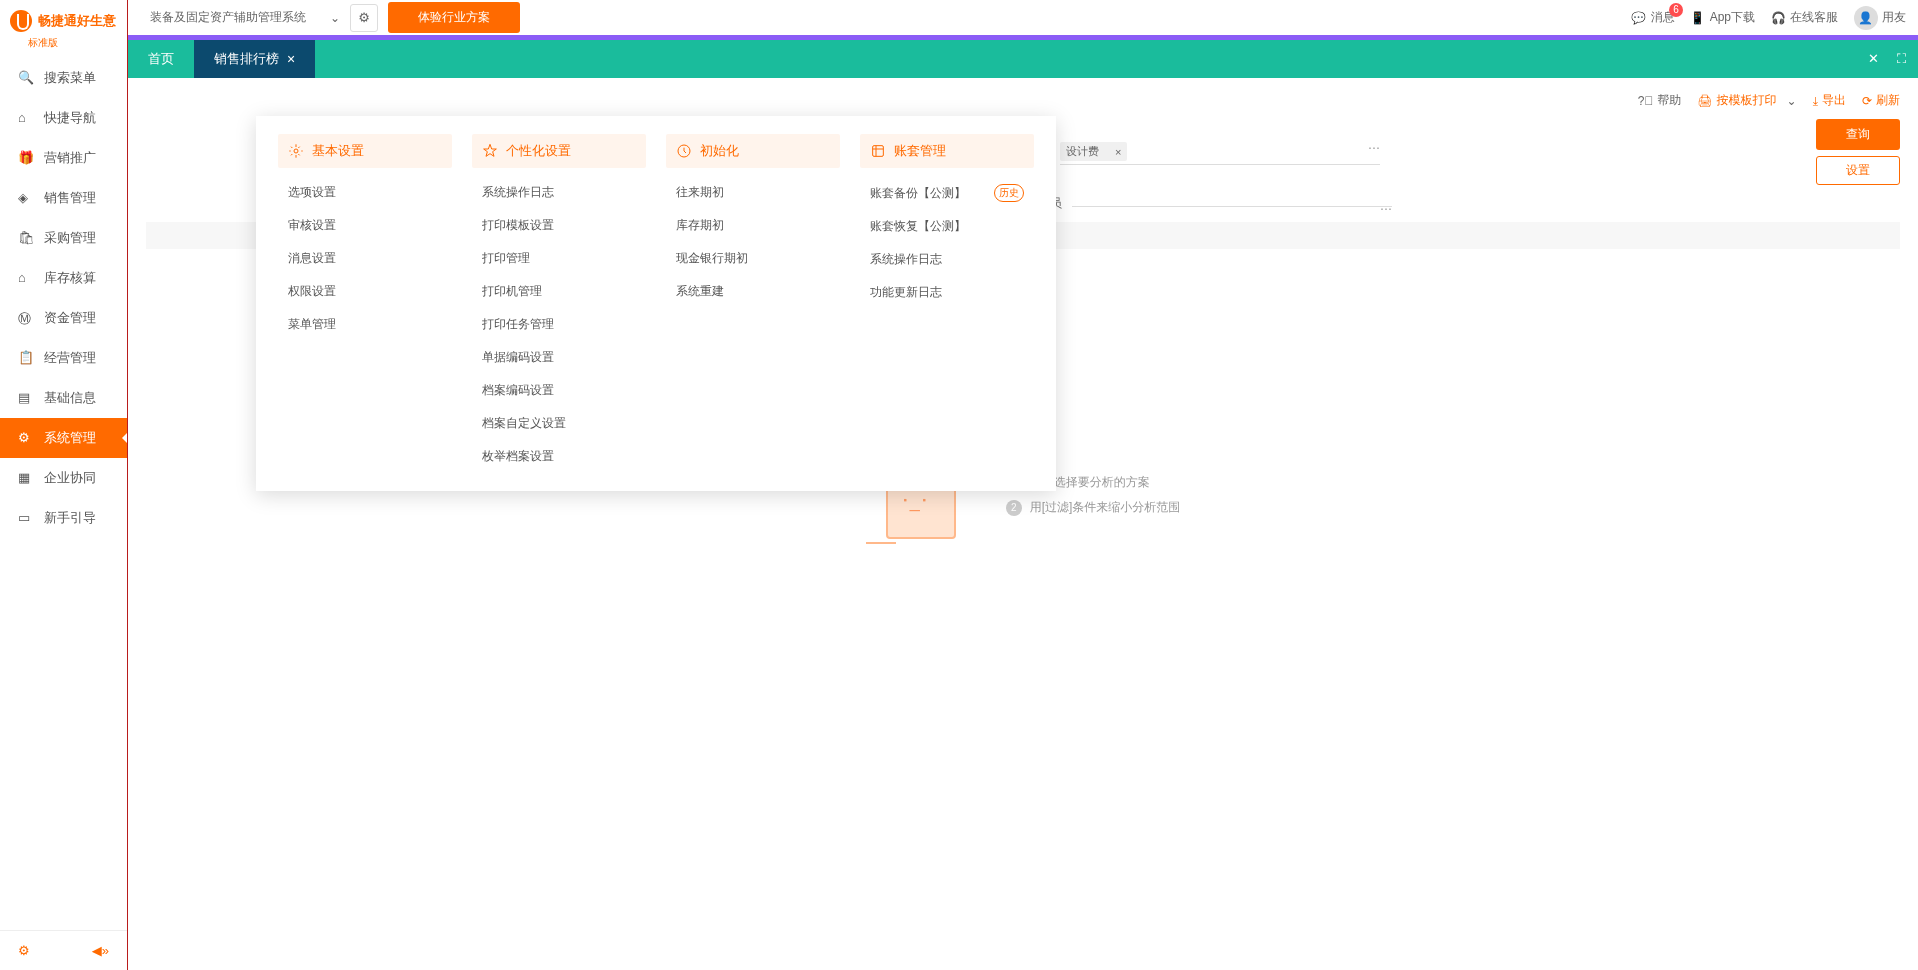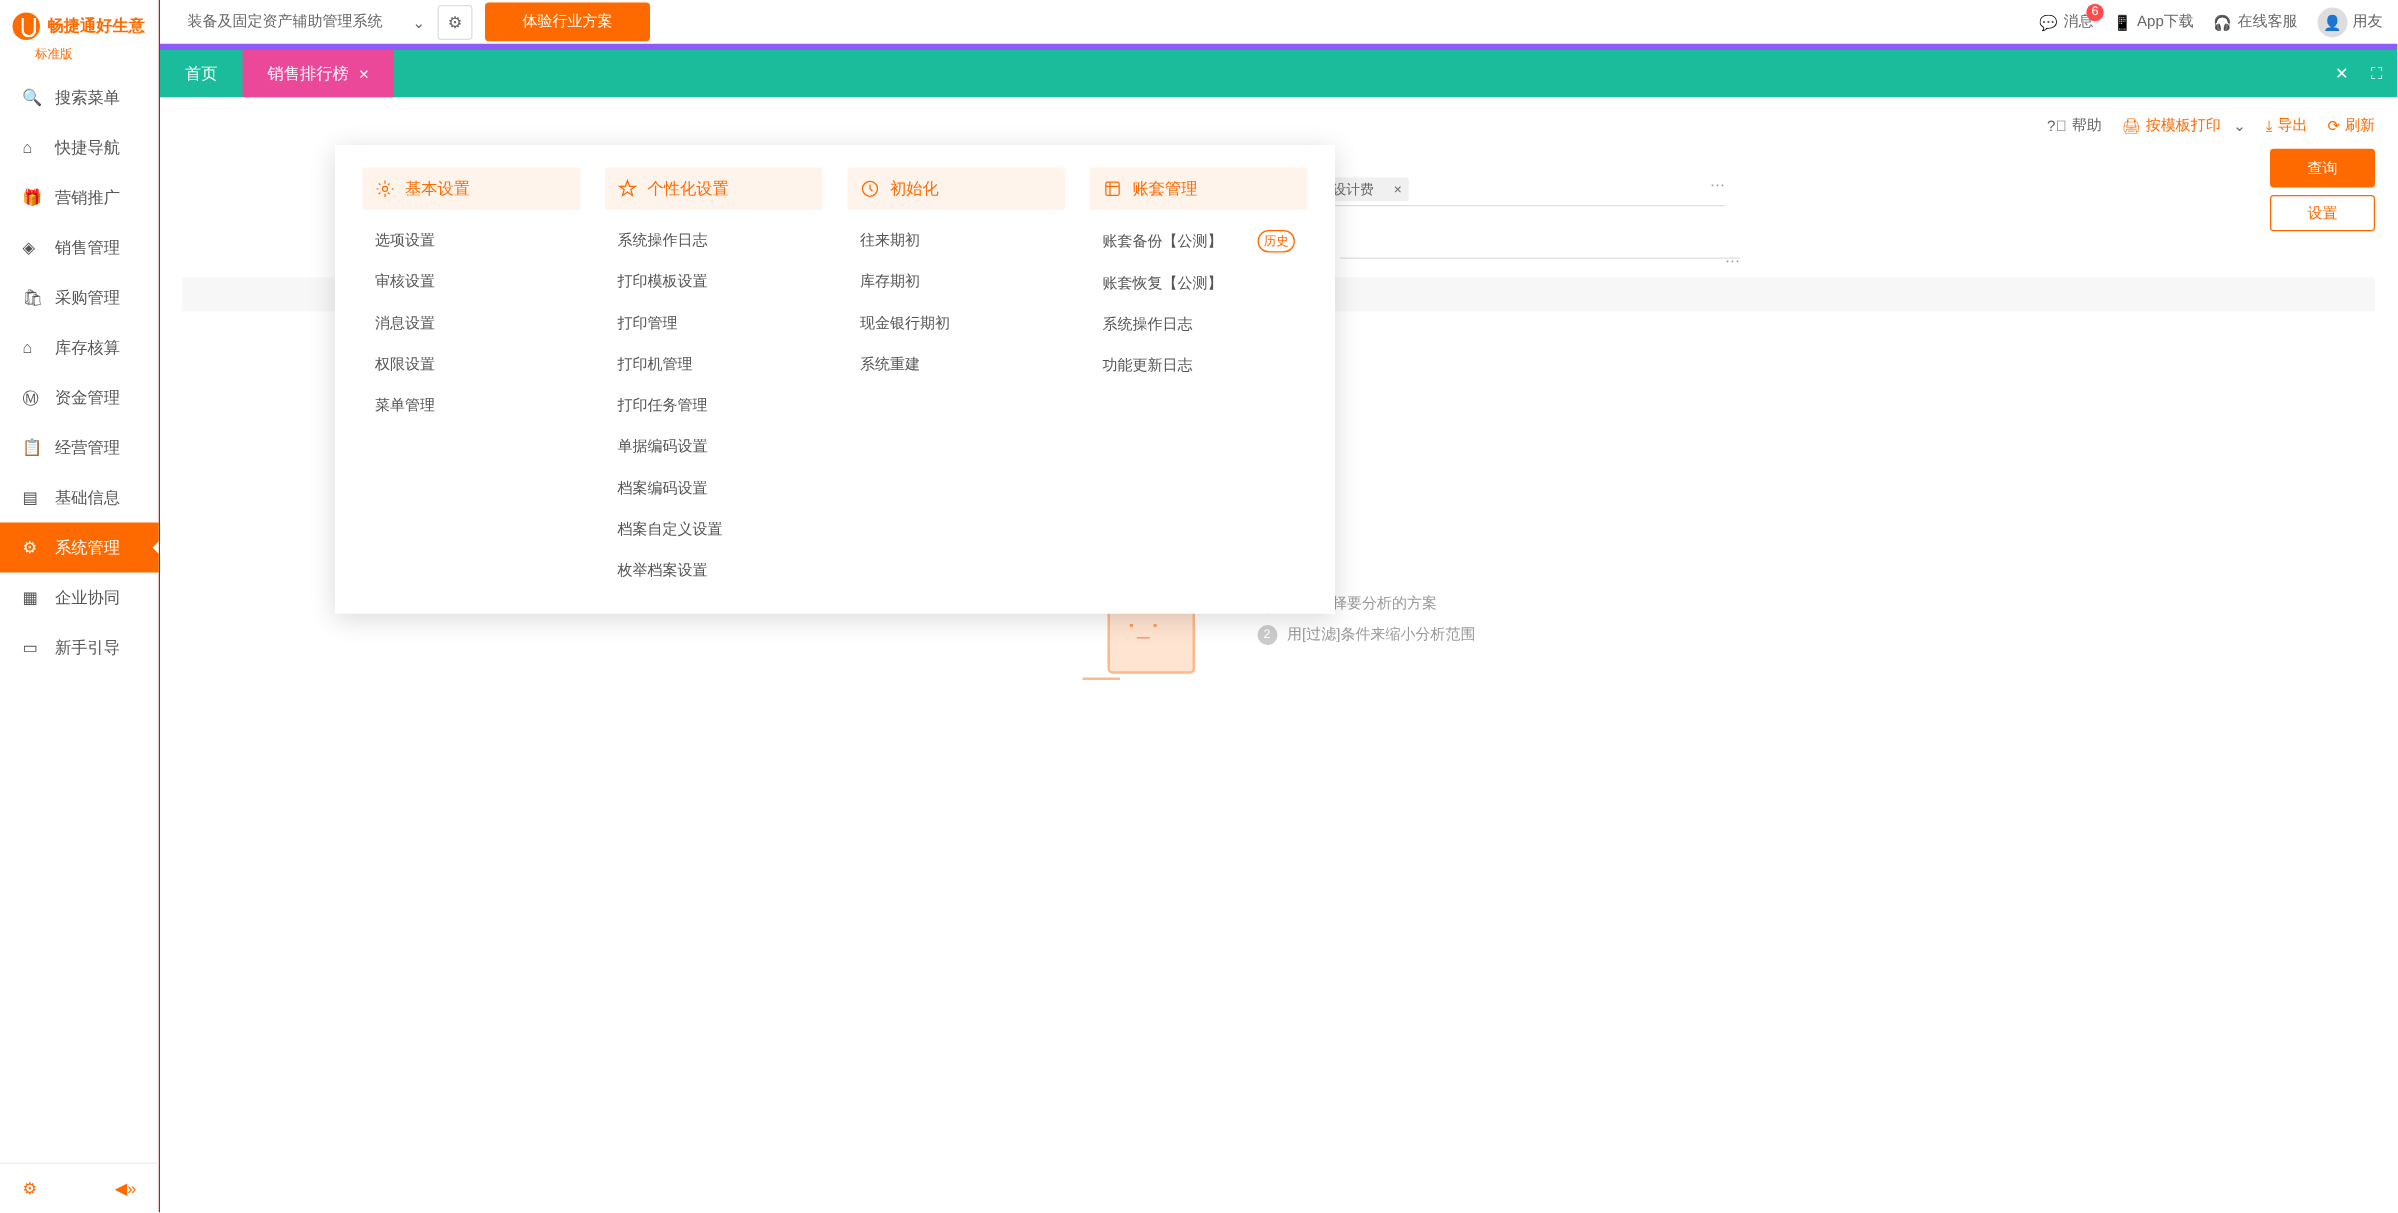--- a/index.html
+++ b/index.html
@@ -24,21 +24,21 @@
 .gear-btn{width:28px;height:28px;border:1px solid #ddd;border-radius:3px;display:flex;align-items:center;justify-content:center;color:#666;cursor:pointer;margin-right:10px}
 .btn-orange{background:#ff6a00;color:#fff;border:none;padding:7px 30px;border-radius:3px;cursor:pointer;font-size:12px}
 .btn-orange-outline{background:#fff;color:#ff6a00;border:1px solid #ff6a00;padding:5px 14px;border-radius:3px;cursor:pointer;font-size:12px}
 .topbar-spacer{flex:1}
 .topbar-right{display:flex;align-items:center;gap:16px;color:#666;font-size:12px}
 .topbar-link{display:flex;align-items:center;gap:4px;cursor:pointer;position:relative}
 .badge{position:absolute;top:-6px;right:-8px;background:#ff4d4f;color:#fff;border-radius:8px;padding:0 4px;font-size:10px;line-height:14px}
 .avatar{width:24px;height:24px;background:#ddd;border-radius:50%;display:flex;align-items:center;justify-content:center}
 .tabbar{height:38px;background:#1abc9c;display:flex;align-items:center;position:relative}
 .tab{padding:0 20px;height:100%;display:flex;align-items:center;color:#fff;cursor:pointer;font-size:13px;gap:8px}
-.tab.active{background:#ec4899}
+.tab.active{background:#0c4a6e}
 .tab-close{font-size:14px;cursor:pointer}
 .tabbar-right{position:absolute;right:8px;display:flex;gap:10px;color:#fff}
 .tabbar-right span{cursor:pointer;padding:4px}
 .content{flex:1;background:#fff;position:relative;padding:14px 18px}
 .toolbar{display:flex;justify-content:flex-end;gap:16px;font-size:12px;margin-bottom:10px}
 .toolbar-link{display:flex;align-items:center;gap:4px;cursor:pointer;color:#666}
 .toolbar-link.orange{color:#ff6a00}
 .filter-row{display:flex;gap:30px;margin-bottom:10px;align-items:center}
 .filter-field{display:flex;align-items:center;gap:10px;font-size:12px;color:#666}
 .filter-input-wrap{position:relative;display:inline-block;width:320px;border-bottom:1px solid #ddd;padding:3px 0}
@@ -49,21 +49,21 @@
 .more-bar{background:#f7f7f7;text-align:center;padding:5px;font-size:12px;color:#999;cursor:pointer;margin-top:8px}
 .empty-state{display:flex;align-items:center;justify-content:center;gap:30px;margin-top:200px}
 .empty-img{width:110px;height:100px;position:relative}
 .empty-box{position:absolute;left:20px;top:30px;width:70px;height:60px;background:#ffe4d1;border:2px solid #ffb88a;border-radius:4px}
 .empty-face{position:absolute;left:35px;top:42px;color:#ff9960;font-size:18px}
 .empty-sparkle{position:absolute;left:40px;top:5px;color:#ffb88a;font-size:16px}
 .empty-lines{position:absolute;left:0;bottom:5px;width:30px;height:8px;border-bottom:2px solid #ffb88a}
 .empty-steps{font-size:12px;color:#999}
 .empty-steps div{display:flex;align-items:center;gap:8px;margin-bottom:8px}
 .step-num{width:16px;height:16px;background:#ccc;color:#fff;border-radius:50%;display:flex;align-items:center;justify-content:center;font-size:10px}
-.mega-menu{position:absolute;top:38px;left:140px;width:800px;background:#fff;box-shadow:0 4px 20px rgba(0,0,0,.15);z-index:1000;padding:18px 14px;display:flex;gap:4px}
+.mega-menu{position:absolute;top:38px;left:128px;width:800px;background:#fff;box-shadow:0 4px 20px rgba(0,0,0,.15);z-index:1000;padding:18px 14px;display:flex;gap:4px}
 .menu-col{flex:1;padding:0 8px}
 .menu-col-header{display:flex;align-items:center;gap:8px;padding:8px 10px;background:#fff4ec;color:#ff6a00;font-size:13px;margin-bottom:8px;border-radius:2px}
 .menu-col-header svg{width:18px;height:18px}
 .menu-item{padding:8px 10px;font-size:12px;color:#555;cursor:pointer;display:flex;align-items:center;justify-content:space-between}
 .history-badge{border:1px solid #ff6a00;color:#ff6a00;padding:1px 4px;font-size:10px;border-radius:12px}
 svg.icon{width:16px;height:16px;stroke:currentColor;fill:none;stroke-width:1.5}
 </style>
 </head>
 <body>
 

